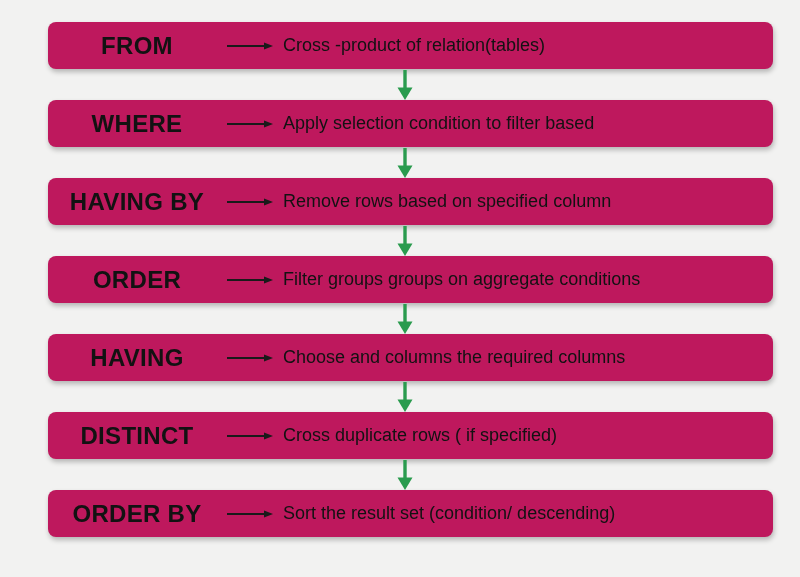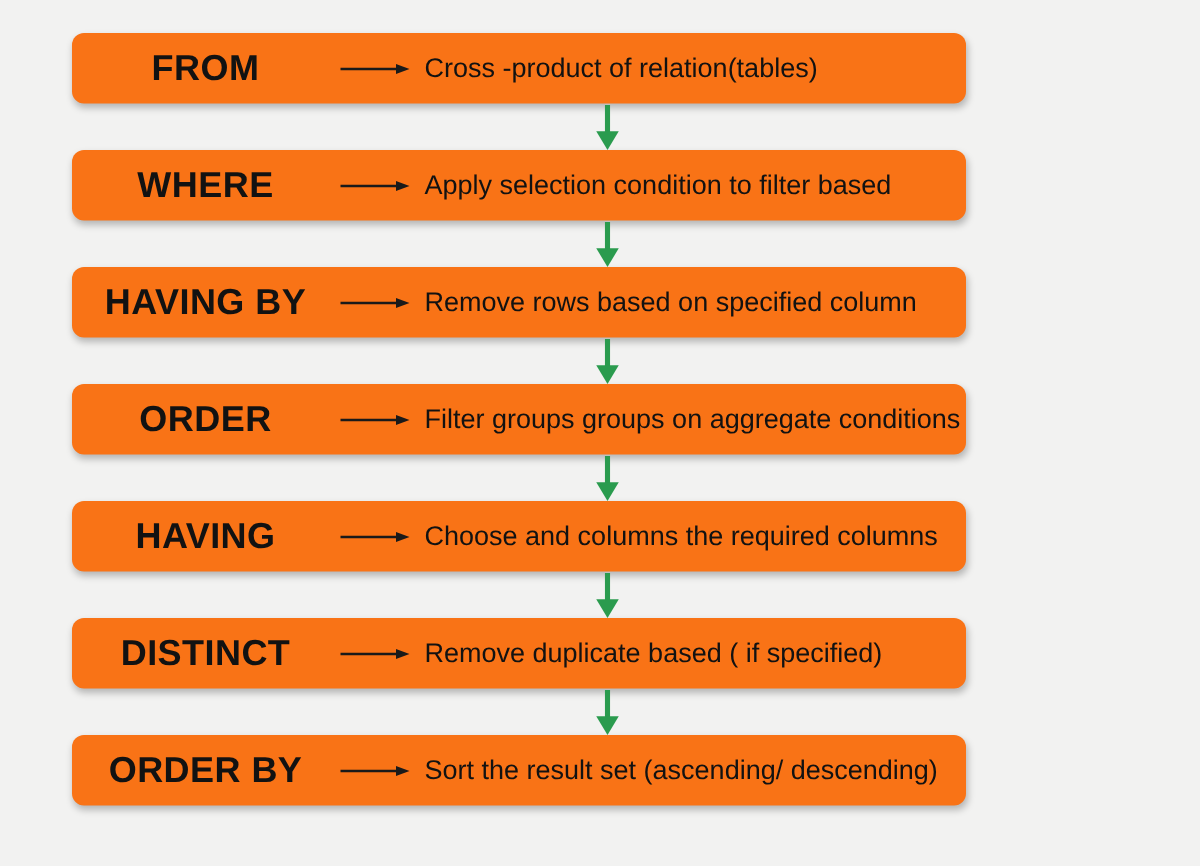--- a/index.html
+++ b/index.html
@@ -12,23 +12,23 @@
     background: #f2f2f1;
     overflow: hidden;
     font-family: "Liberation Sans", sans-serif;
   }
   .diagram {
     padding-top: 22px;
     padding-left: 48px;
     width: 700px;
   }
   .step-box {
-    width: 596px;
+    width: 725px;
     height: 47px;
-    background: #f97316;
+    background: #be185d;
     border-radius: 8px;
     box-shadow: 1px 3px 5px rgba(0,0,0,0.25);
     display: flex;
     align-items: center;
     box-sizing: border-box;
   }
   .kw {
     width: 178px;
     text-align: center;
     font-size: 24px;
@@ -159,34 +159,34 @@
   </div>
 
   <div class="step-box">
     <span class="kw">DISTINCT</span>
     <span class="harrow">
       <svg width="48" height="14" viewBox="0 0 48 14">
         <line x1="1" y1="7" x2="39" y2="7" stroke-width="1.8" stroke="#1a1a1a"></line>
         <polygon points="47,7 38,3.6 38,10.4" fill="#1a1a1a"></polygon>
       </svg>
     </span>
-    <span class="desc">Remove duplicate based ( if specified)</span>
+    <span class="desc">Cross duplicate rows ( if specified)</span>
   </div>
 
   <div class="vconn">
     <svg width="20" height="30" viewBox="0 0 20 30">
       <line x1="10" y1="0" x2="10" y2="19" stroke-width="3.4" stroke="#2a9b4e"></line>
       <polygon points="10,30 2.5,17.5 17.5,17.5" fill="#2a9b4e"></polygon>
     </svg>
   </div>
 
   <div class="step-box">
     <span class="kw">ORDER BY</span>
     <span class="harrow">
       <svg width="48" height="14" viewBox="0 0 48 14">
         <line x1="1" y1="7" x2="39" y2="7" stroke-width="1.8" stroke="#1a1a1a"></line>
         <polygon points="47,7 38,3.6 38,10.4" fill="#1a1a1a"></polygon>
       </svg>
     </span>
-    <span class="desc">Sort the result set (ascending/ descending)</span>
+    <span class="desc">Sort the result set (condition/ descending)</span>
   </div>
 
 </div>
 
 </body></html>

